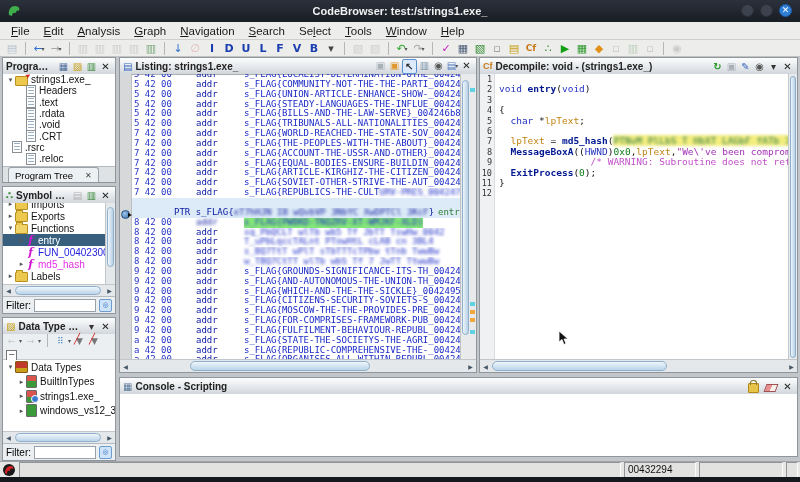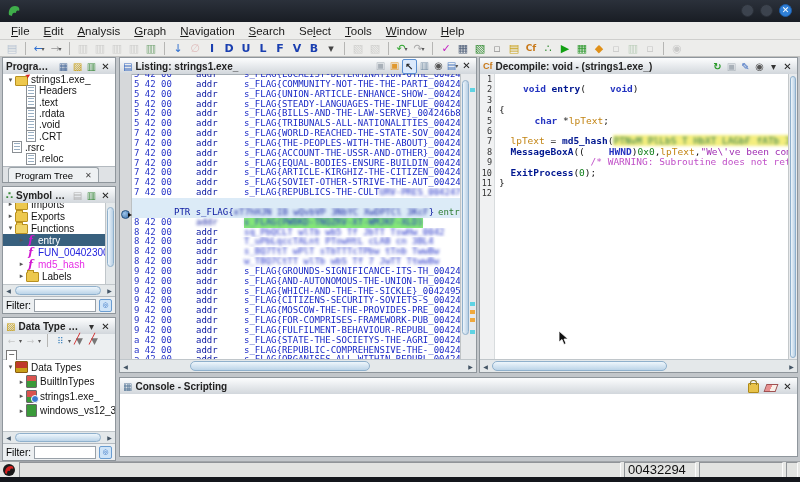--- a/index.html
+++ b/index.html
@@ -122,52 +122,53 @@
   #listing-hscroll{bottom:0;height:12px;}
   
   #decompile-panel{left:479px;top:57px;width:319px;height:316px;}
   .dc-body{position:absolute;top:16px;left:0;right:8px;bottom:12px;display:flex;overflow:hidden;background:#fff;}
   .dc-gutter{width:15px;flex:none;background:#f0f1f2;border-right:1px solid #d8dcde;
              font:8.5px/10.4px "DejaVu Sans Mono",monospace;color:#333;text-align:right;padding-right:2px;box-sizing:border-box;}
   .dc-code{flex:1 1 auto;font:9.5px/10.4px "DejaVu Sans Mono",monospace;white-space:pre;padding-left:4px;color:#111;}
   .dc-line{height:10.4px;}
   .dc-vtrack{position:absolute;top:16px;bottom:12px;right:0;width:8px;background:#e8eaec;border-left:1px solid #c4c8ca;}
   #decompile-hscroll{bottom:0;height:12px;}
-  .c-type{color:#2333c0;font-weight:bold;margin-left:24px;}
+  .c-type{color:#2333c0;font-weight:normal;}
   .c-func{color:#001790;font-weight:bold;}
   .c-var{color:#c28413;}
   .c-const{color:#0e7d19;}
   .c-str{color:#a12fb4;}
   .c-comment{color:#c050c8;}
   .c-plain{color:#141414;}
   .c-redact-yellow{background:#f4ee7e;color:#23764a;filter:blur(1.8px);}
   
   #console-panel{left:119px;top:377px;width:679px;height:80px;}
   .console-body{position:absolute;top:16px;left:0;right:0;bottom:0;background:#fff;}
   .ic-lock{width:9px;height:8px;background:#e8c34a;border:1px solid #b08a18;border-radius:1px;position:relative;margin-top:3px;}
   .ic-lock::before{content:"";position:absolute;left:1px;top:-4px;width:5px;height:4px;border:1.5px solid #8a7a30;border-bottom:none;border-radius:3px 3px 0 0;}
   .ic-eraser{width:10px;height:6px;background:linear-gradient(90deg,#e89090 0 50%,#f8f0e8 50% 100%);border:1px solid #a05050;transform:skewX(-20deg);margin-top:4px;}
   
   .statusbar{position:absolute;left:0;top:461px;width:800px;height:16px;background:#e6e7e5;border-top:1px solid #a0a4a8;
              display:flex;align-items:center;padding:0 2px;gap:3px;box-sizing:border-box;}
   .sfld{height:16px;border:1px solid;border-color:#909498 #fbfbfb #fbfbfb #909498;background:#e2e3e1;
-        font-size:13px;display:flex;align-items:center;padding:0 3px;color:#111;box-sizing:border-box;white-space:nowrap;}
+        font-size:10px;display:flex;align-items:center;padding:0 3px;color:#111;box-sizing:border-box;white-space:nowrap;}
   .bottomstrip{position:absolute;left:0;top:477px;width:800px;height:5px;background:#14171c;}
   .mouse-cursor{position:absolute;left:558px;top:330px;width:12px;height:16px;pointer-events:none;}
   u{text-decoration:underline;}
 </style>
 </head>
 <body>
 
 <div class="titlebar">
   <span class="app-icon">
     <svg width="14" height="14" viewBox="0 0 14 14">
         <path d="M2 11 C1 7 3 2 8 2 C12 2 13 5 12 7 C10 6 9 7 9 9 C7 8 5 9 5 12 Z" fill="#3fae4a"></path>
       </svg>
   </span>
+  <span class="title-text">CodeBrowser: test:/strings1.exe_</span>
   <span class="win-btns">
     <span class="wb"></span>
     <span class="wb"></span>
     <span class="wb close">✕</span>
   </span>
 </div>
 
 <div class="menubar" id="menubar">
     <span class="menu-item"><span></span><u>F</u><span>ile</span></span>
     <span class="menu-item"><span></span><u>E</u><span>dit</span></span>
@@ -413,21 +414,21 @@
       <div class="trow" style="padding-left: 14px;">
         <span class="exp"></span>
         <span class="tic ic-fn">f</span>
         <span class="tlabel" style="color: rgb(34, 34, 221);">FUN_00402300</span>
       </div>
       <div class="trow" style="padding-left: 14px;">
         <span class="exp">▸</span>
         <span class="tic ic-fn">f</span>
         <span class="tlabel" style="color: rgb(230, 46, 230);">md5_hash</span>
       </div>
-      <div class="trow" style="padding-left: 3px; margin-left: 11px;">
+      <div class="trow" style="padding-left: 3px;">
         <span class="exp">▸</span>
         <span class="tic ic-folder"></span>
         <span class="tlabel">Labels</span>
       </div>
     </div>
   <div class="htrack" id="symbol-hscroll">
     <span class="sbtn l">◀</span>
     <span class="hthumb" style="left:12px;right:14px;"></span>
     <span class="sbtn r">▶</span>
   </div>

